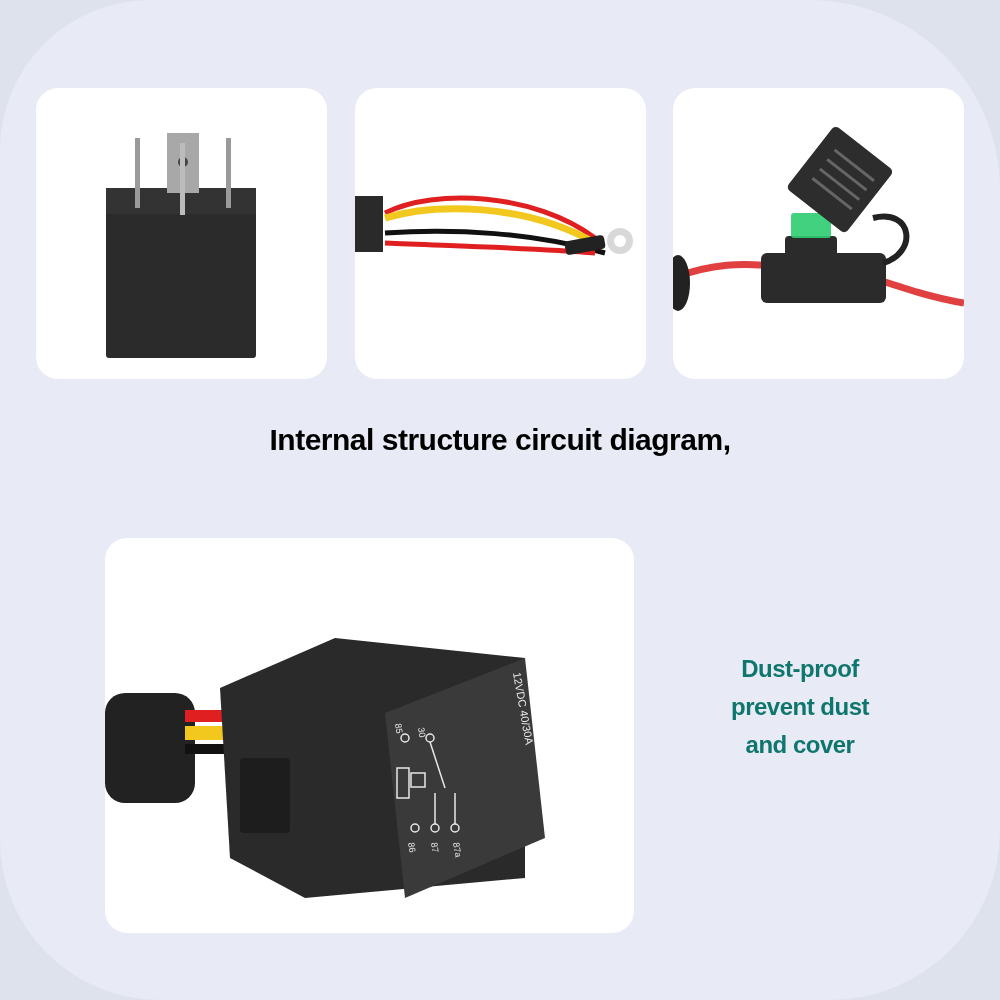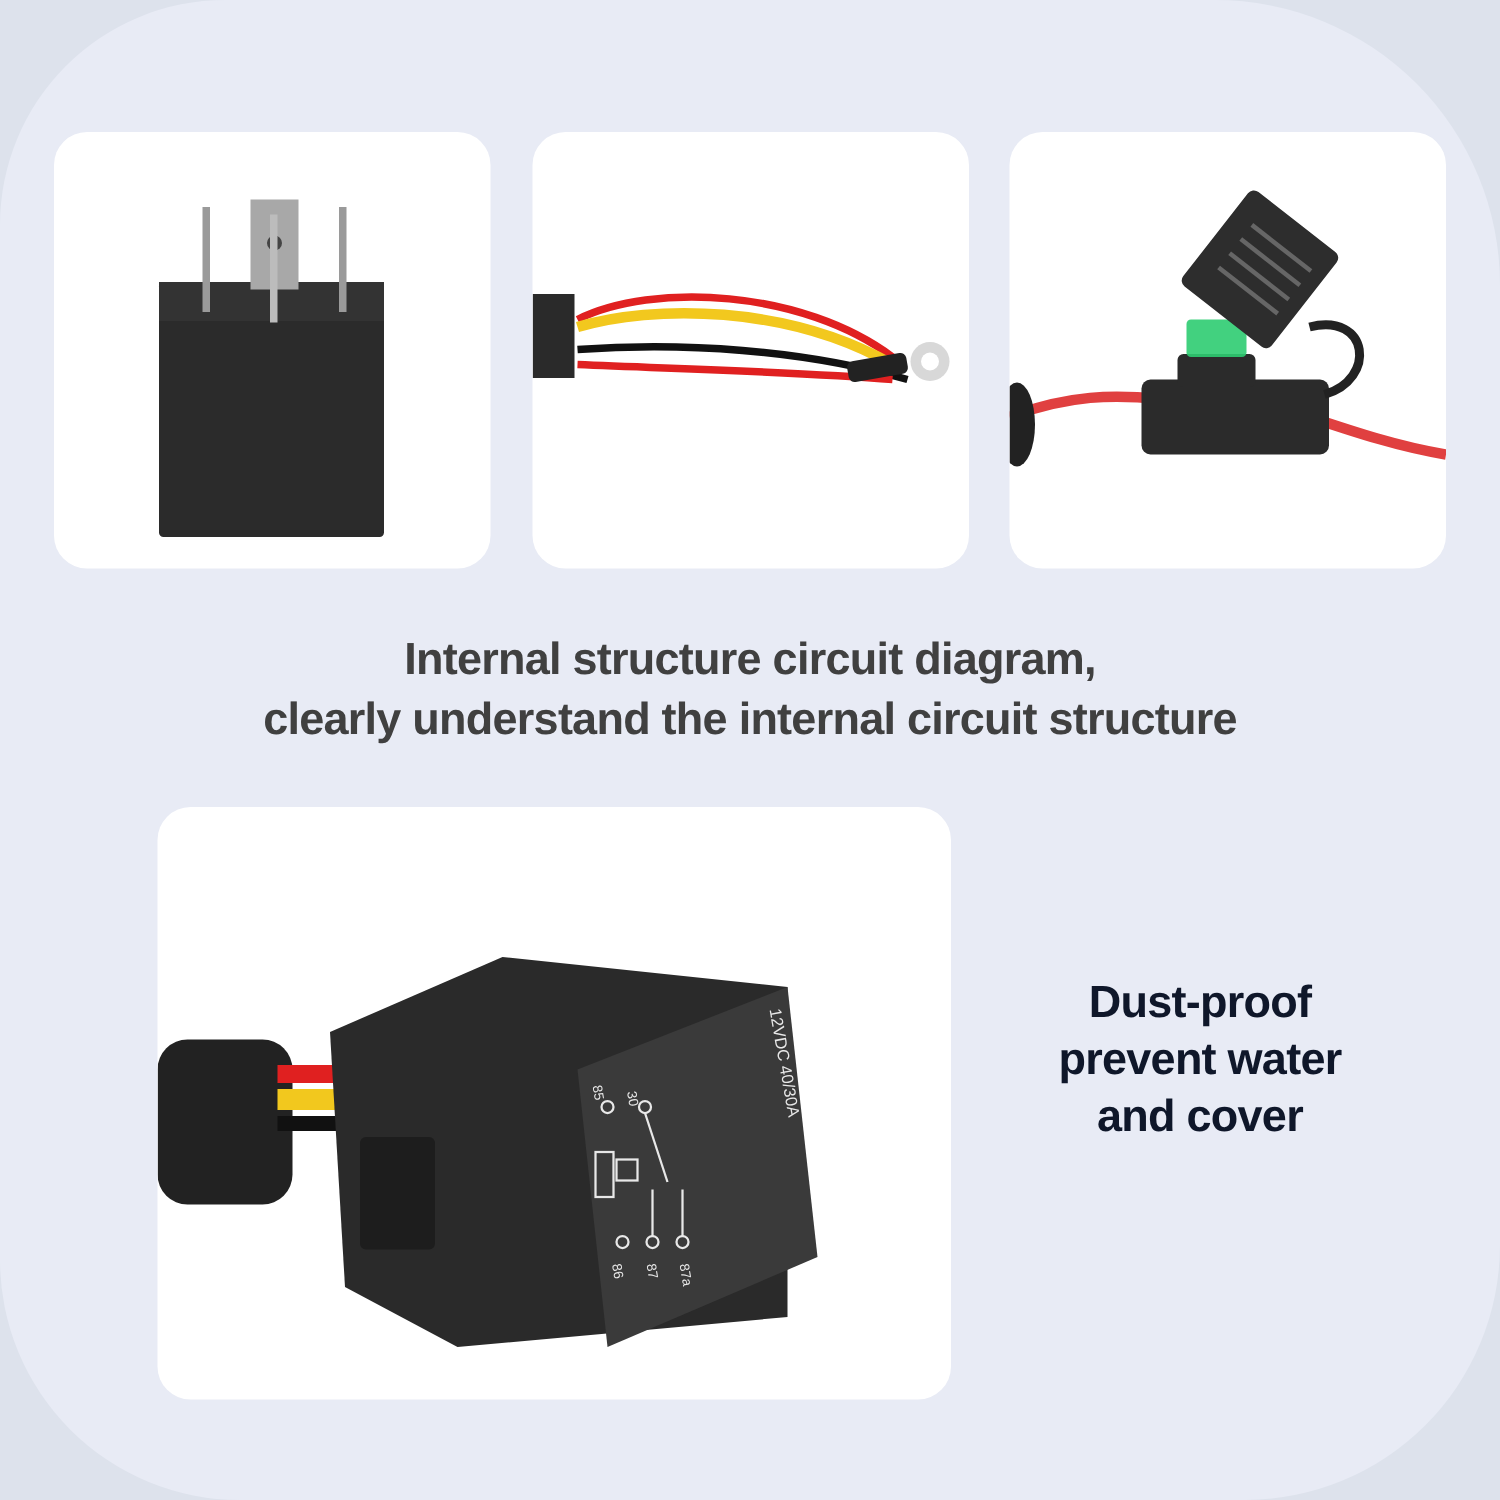--- a/index.html
+++ b/index.html
@@ -18,26 +18,26 @@
       position: absolute; background: #ffffff; border-radius: 22px; overflow: hidden;
     }
     #card1 { left: 36px; top: 88px; width: 291px; height: 291px; }
     #card2 { left: 355px; top: 88px; width: 291px; height: 291px; }
     #card3 { left: 673px; top: 88px; width: 291px; height: 291px; }
     #card4 { left: 105px; top: 538px; width: 529px; height: 395px; border-radius: 22px; }
     .card svg { position: absolute; left: 0; top: 0; width: 100%; height: 100%; }
     .caption-main {
       position: absolute; left: 100px; top: 420px; width: 800px;
       text-align: center; font-weight: bold; font-size: 30px; line-height: 40px;
-      color: #404040; letter-spacing: -0.5px;
+      color: #000000; letter-spacing: -0.5px;
     }
     .caption-side {
       position: absolute; left: 660px; top: 650px; width: 280px;
-      text-align: center; font-weight: bold; font-size: 30px; line-height: 38px;
-      color: #0f172a; letter-spacing: -0.5px;
+      text-align: center; font-weight: bold; font-size: 24px; line-height: 38px;
+      color: #0f766e; letter-spacing: -0.5px;
     }
   </style>
 </head>
 <body>
 
 <div class="outer-panel"></div>
 
 <div class="card" id="card1">
   <svg viewBox="0 0 291 291">
     <rect x="70" y="100" width="150" height="170" rx="3" fill="#2b2b2b"></rect>
@@ -77,21 +77,20 @@
       <line x1="145" y1="82" x2="195" y2="82" stroke="#666" stroke-width="3"></line>
       <line x1="145" y1="94" x2="195" y2="94" stroke="#666" stroke-width="3"></line>
       <line x1="145" y1="106" x2="195" y2="106" stroke="#666" stroke-width="3"></line>
     </g>
     <path d="M200 130 C 240 120, 245 165, 210 175" stroke="#222" stroke-width="6" fill="none"></path>
   </svg>
 </div>
 
 <div class="caption-main">
   <div>Internal structure circuit diagram,</div>
-  <div>clearly understand the internal circuit structure</div>
 </div>
 
 <div class="card" id="card4">
   <svg viewBox="0 0 529 395">
     <rect x="0" y="155" width="90" height="110" rx="20" fill="#222"></rect>
     <rect x="80" y="172" width="50" height="12" fill="#e02020"></rect>
     <rect x="80" y="188" width="50" height="14" fill="#f2c81e"></rect>
     <rect x="80" y="206" width="50" height="10" fill="#111"></rect>
     <path d="M115 150 L 230 100 L 420 120 L 420 340 L 200 360 L 125 320 Z" fill="#2a2a2a"></path>
     <path d="M280 175 L 420 120 L 440 300 L 300 360 Z" fill="#3a3a3a"></path>
@@ -112,15 +111,15 @@
     <text x="290" y="186" fill="#e8e8e8" font-size="9" transform="rotate(80 290 186)">85</text>
     <text x="313" y="190" fill="#e8e8e8" font-size="9" transform="rotate(80 313 190)">30</text>
     <text x="303" y="305" fill="#e8e8e8" font-size="9" transform="rotate(80 303 305)">86</text>
     <text x="326" y="305" fill="#e8e8e8" font-size="9" transform="rotate(80 326 305)">87</text>
     <text x="348" y="305" fill="#e8e8e8" font-size="9" transform="rotate(80 348 305)">87a</text>
   </svg>
 </div>
 
 <div class="caption-side">
   <div>Dust-proof</div>
-  <div>prevent water</div>
+  <div>prevent dust</div>
   <div>and cover</div>
 </div>
 
 </body></html>

